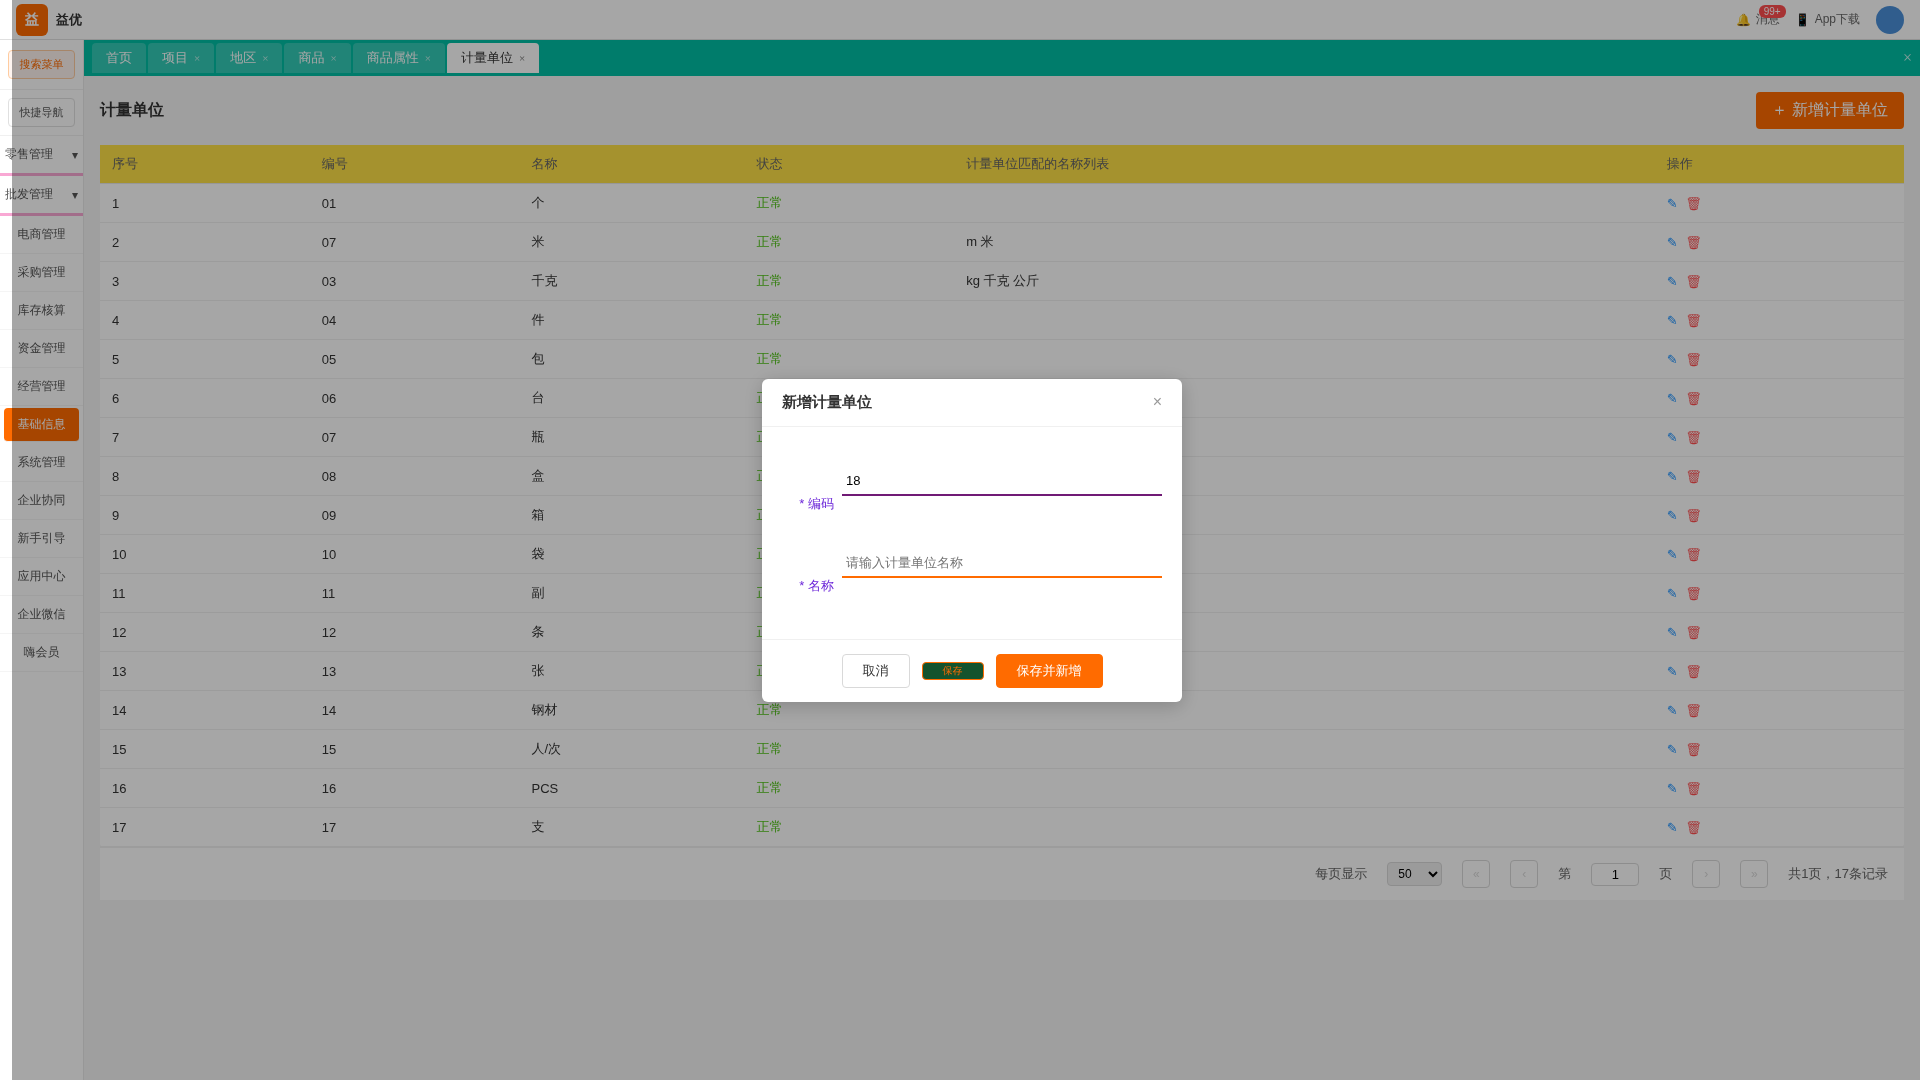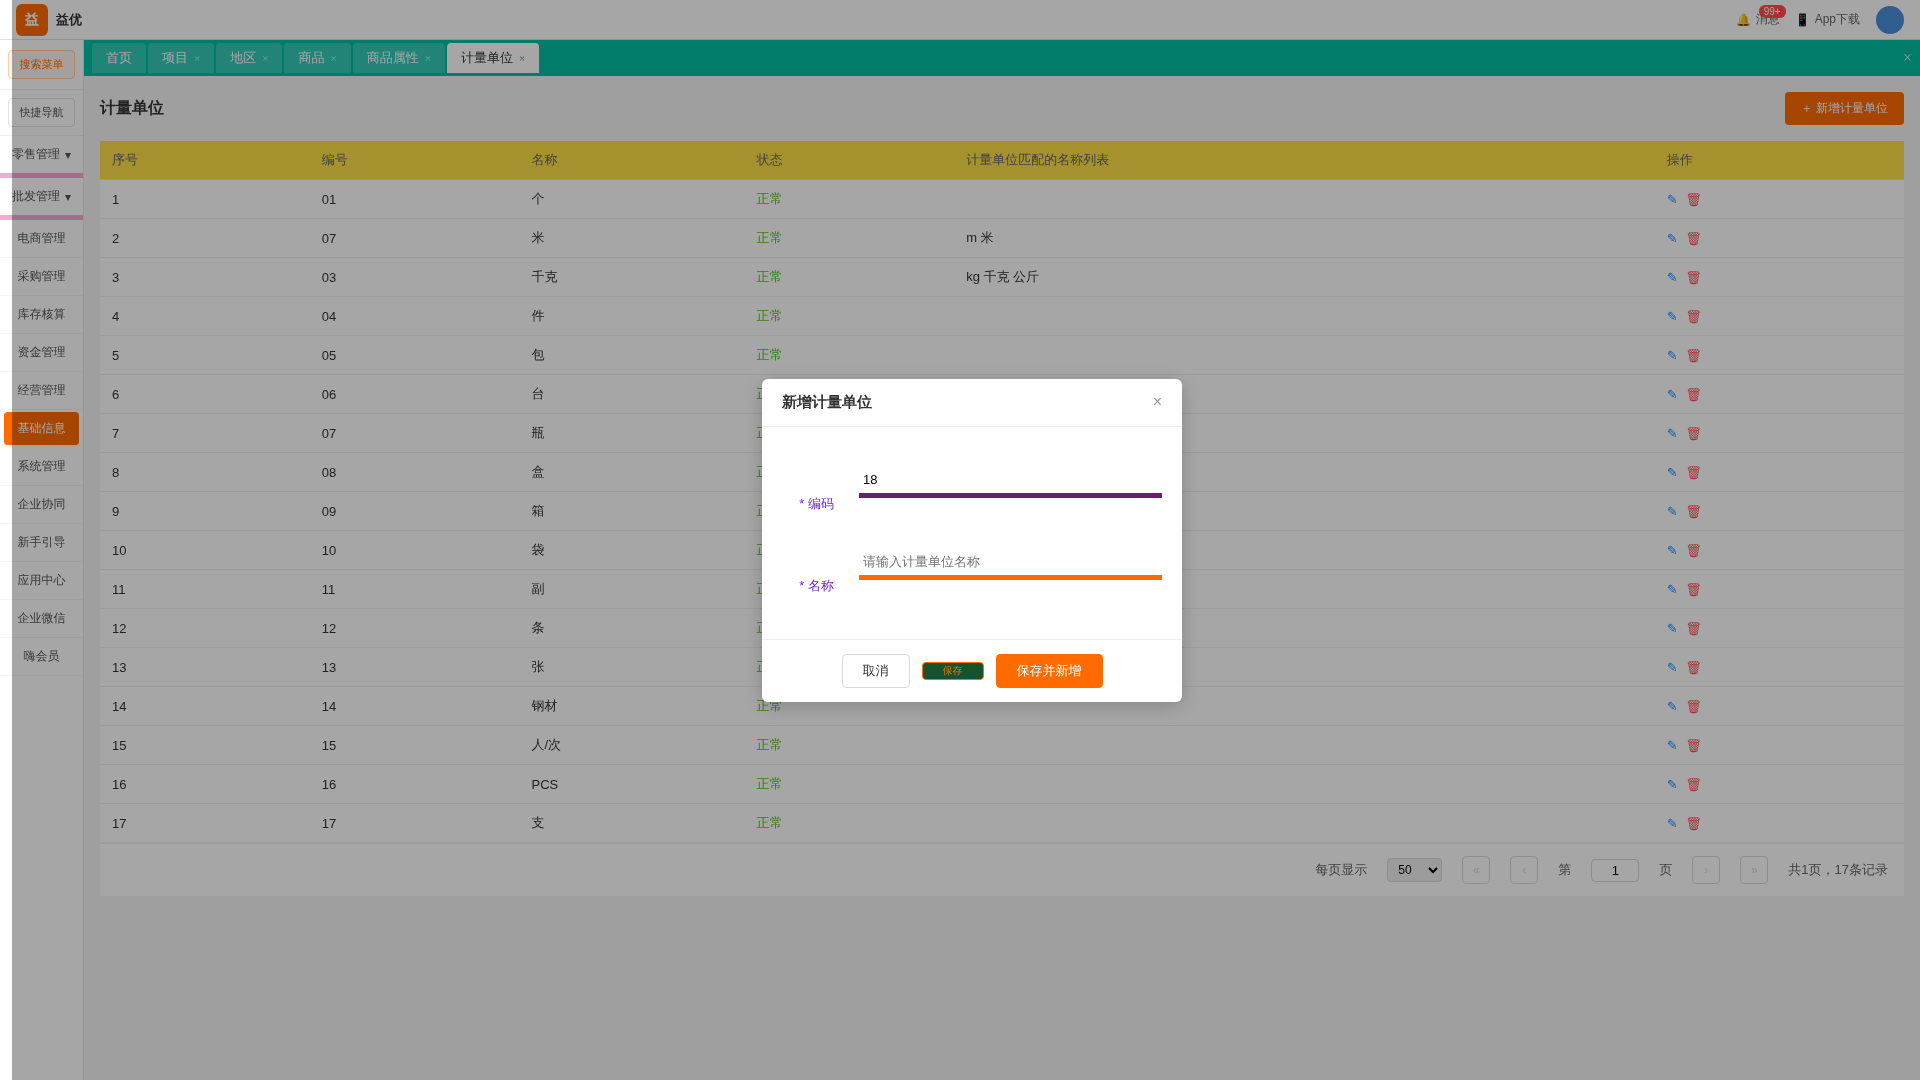--- a/index.html
+++ b/index.html
@@ -21,38 +21,38 @@
     .main-layout { display: flex; flex: 1; overflow: hidden; }
 
     
     .sidebar { width: 84px; background: #fff; display: flex; flex-direction: column; border-right: 1px solid #e8e8e8; flex-shrink: 0; }
     .sidebar-search { padding: 10px 8px; border-bottom: 1px solid #f0f0f0; }
     .sidebar-search-btn { width: 100%; padding: 6px; background: #fff5f0; border: 1px solid #ffcca0; border-radius: 4px; color: #ff6b00; font-size: 11px; text-align: center; cursor: pointer; }
     .sidebar-nav-btn { padding: 8px; text-align: center; border-bottom: 1px solid #f0f0f0; }
     .sidebar-nav-btn-inner { width: 100%; padding: 6px 4px; background: #fff; border: 1px solid #e0e0e0; border-radius: 4px; font-size: 11px; color: #555; cursor: pointer; }
     .sidebar-item { padding: 10px 4px; text-align: center; cursor: pointer; border-bottom: 1px solid #f5f5f5; font-size: 12px; color: #555; }
     .sidebar-item.active { background: #ff6b00; color: white; border-radius: 4px; margin: 2px 4px; padding: 8px 0; }
-    .sidebar-item-with-arrow { display: flex; align-items: center; justify-content: space-between; padding: 10px 12px; cursor: pointer; font-size: 12px; color: #555; border-bottom: 5px solid #f9a8d4; }
+    .sidebar-item-with-arrow { display: flex; align-items: center; justify-content: space-between; padding: 10px 5px; cursor: pointer; font-size: 12px; color: #555; border-bottom: 3px solid #f9a8d4; }
 
     
     .content-area { flex: 1; display: flex; flex-direction: column; overflow: hidden; }
 
     
     .tabs-bar { height: 36px; background: #00bfa5; display: flex; align-items: center; padding: 0 8px; gap: 2px; flex-shrink: 0; font-family: Liberation Serif, serif; }
     .tab { display: flex; align-items: center; gap: 6px; padding: 6px 14px; background: rgba(255,255,255,0.2); border-radius: 4px 4px 0 0; color: white; font-size: 13px; cursor: pointer; }
     .tab.active { background: white; color: #333; }
     .tab-close { font-size: 11px; opacity: 0.7; cursor: pointer; }
     .tabs-close-all { margin-left: auto; color: white; cursor: pointer; font-size: 16px; opacity: 0.8; }
 
     
     .page-content { flex: 1; padding: 16px; background: #f5f5f5; overflow: auto; position: relative; }
 
     .page-header { display: flex; align-items: center; justify-content: space-between; margin-bottom: 16px; }
     .page-title { font-size: 16px; font-weight: bold; color: #333; }
-    .add-btn { background: #ff6b00; color: white; border: none; border-radius: 4px; padding: 8px 16px; cursor: pointer; font-size: 12px; }
+    .add-btn { background: #ff6b00; color: white; border: none; border-radius: 4px; padding: 8px 16px; cursor: pointer; font-size: 16px; }
 
     
     .data-table { width: 100%; background: white; border-radius: 4px; border-collapse: collapse; }
     .data-table th { background: #fde047; padding: 10px 12px; text-align: left; font-size: 13px; color: #666; border-bottom: 1px solid #e8e8e8; font-weight: normal; }
     .data-table td { padding: 10px 12px; border-bottom: 1px solid #f0f0f0; font-size: 13px; color: #333; }
     .status-normal { color: #52c41a; }
     .action-btns { display: flex; gap: 8px; }
     .edit-icon { color: #1890ff; cursor: pointer; }
     .delete-icon { color: #ff4d4f; cursor: pointer; }
 
@@ -65,21 +65,21 @@
 
     
     .modal-overlay { position: fixed; top: 0; left: 12px; width: 100%; height: 100%; background: rgba(0,0,0,0.35); z-index: 1000; display: flex; align-items: center; justify-content: center; }
     .modal { background: white; border-radius: 6px; width: 420px; box-shadow: 0 4px 20px rgba(0,0,0,0.2); }
     .modal-header { display: flex; align-items: center; justify-content: space-between; padding: 14px 20px; border-bottom: 1px solid #f0f0f0; }
     .modal-title { font-size: 15px; font-weight: bold; color: #333; }
     .modal-close { cursor: pointer; color: #999; font-size: 16px; }
     .modal-body { padding: 24px 20px; }
     .form-row { display: flex; align-items: center; margin-bottom: 20px; }
     .form-label { width: 60px; text-align: right; padding-right: 8px; font-size: 13px; color: #6d28d9; margin-top: 44px; }
-    .form-input { flex: 1; border: none; border-bottom: 5px solid #701a75; padding: 6px 4px; font-size: 13px; outline: none; margin-left: 17px; }
+    .form-input { flex: 1; border: none; border-bottom: 2px solid #701a75; padding: 6px 4px; font-size: 13px; outline: none; }
     .form-input-active { border-bottom-color: #ff6b00 !important; }
     .modal-footer { display: flex; align-items: center; justify-content: center; padding: 14px 20px; gap: 12px; border-top: 1px solid #f0f0f0; }
     .btn-cancel { background: white; border: 1px solid #d9d9d9; border-radius: 4px; padding: 7px 20px; cursor: pointer; font-size: 13px; color: #333; }
     .btn-save { background: #14532d; border: 1px solid #ff6b00; border-radius: 4px; padding: 1px 20px; cursor: pointer; font-size: 10px; color: #ff6b00; }
     .btn-save-new { background: #ff6b00; border: 1px solid #ff6b00; border-radius: 4px; padding: 7px 20px; cursor: pointer; font-size: 13px; color: white; }
   </style>
 </head>
 <body>
 
 <div class="app-wrapper">

